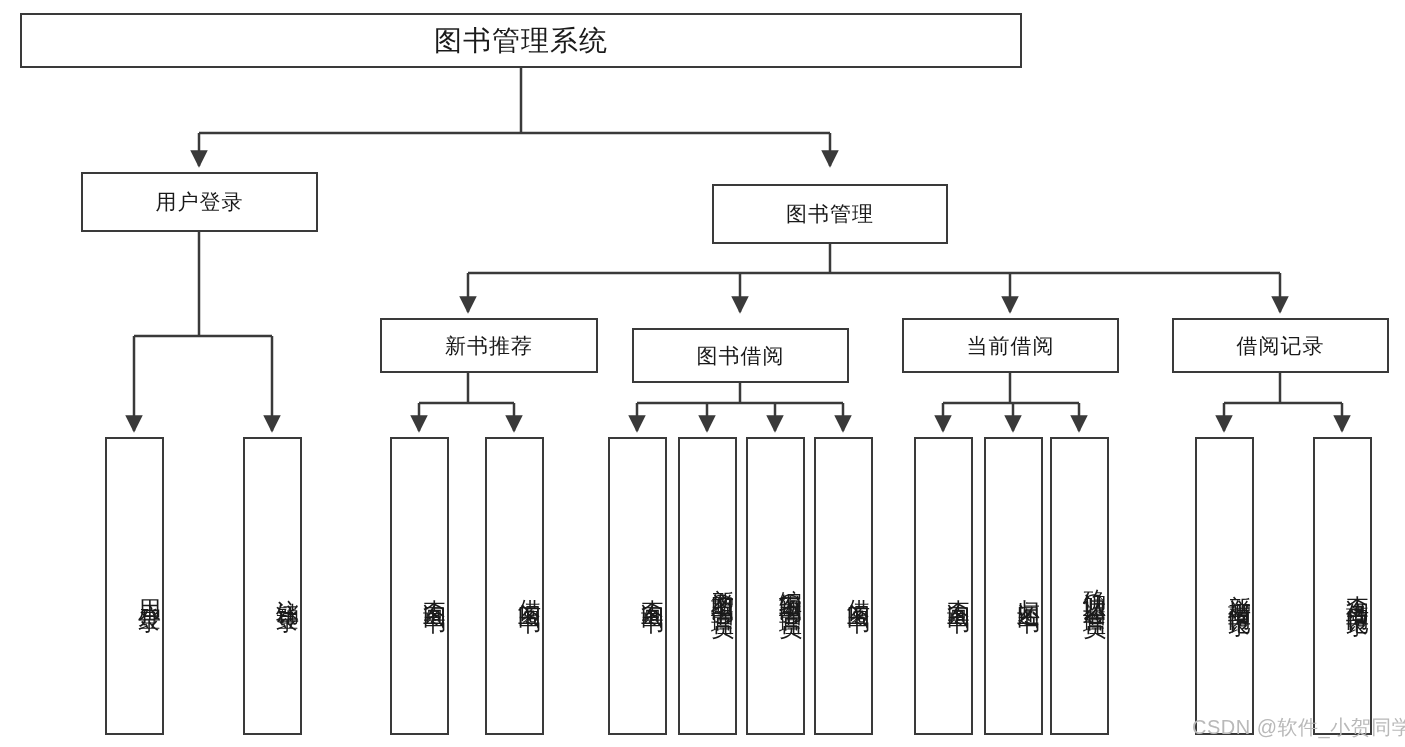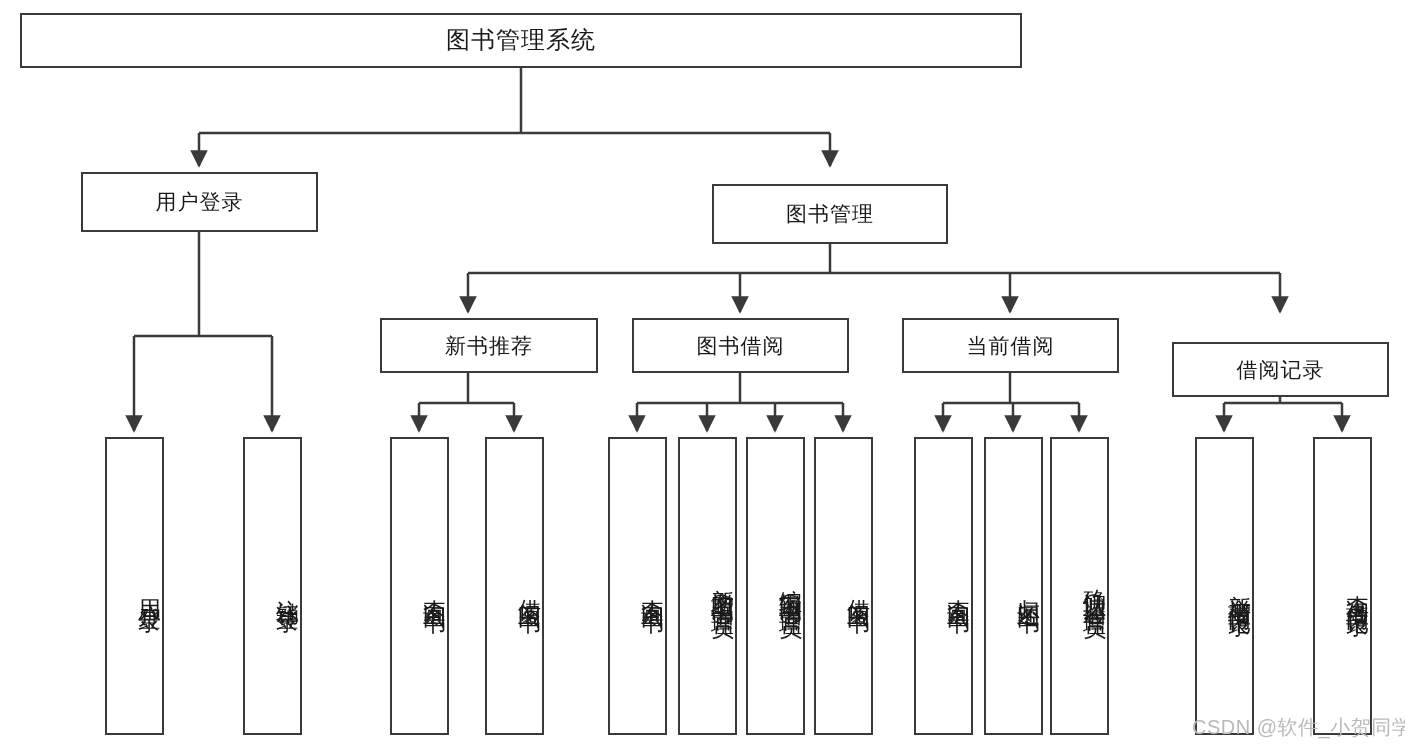--- a/index.html
+++ b/index.html
@@ -35,21 +35,21 @@
     justify-content: center;
     color: #1a1a1a;
   }
   .node-h {
     font-size: 21px;
     letter-spacing: 1px;
     line-height: 1.2;
     white-space: nowrap;
   }
   .node-root {
-    font-size: 24px;
+    font-size: 28px;
   }
   .node-v {
     writing-mode: vertical-rl;
     text-orientation: upright;
     font-size: 23px;
     letter-spacing: 4px;
     line-height: 1.05;
     padding-top: 6px;
     align-items: flex-start;
     justify-content: center;
@@ -129,27 +129,27 @@
   <div class="node node-h" style="left:81px; top:172px; width:237px; height:60px;">
     <span>用户登录</span>
   </div>
   <div class="node node-h" style="left:712px; top:172px; width:236px; height:60px;margin-top:12px;">
     <span>图书管理</span>
   </div>
 
   <div class="node node-h" style="left:360px; top:318px; width:218px; height:55px;margin-left:20px;">
     <span>新书推荐</span>
   </div>
-  <div class="node node-h" style="left:632px; top:318px; width:217px; height:55px;">
+  <div class="node node-h" style="left:632px; top:328px; width:217px; height:55px;">
     <span>图书借阅</span>
   </div>
   <div class="node node-h" style="left:902px; top:318px; width:217px; height:55px;">
     <span>当前借阅</span>
   </div>
-  <div class="node node-h" style="left:1172px; top:318px; width:217px; height:55px;margin-top:24px;">
+  <div class="node node-h" style="left:1172px; top:318px; width:217px; height:55px;">
     <span>借阅记录</span>
   </div>
 
   <div class="node node-v" style="left:105px; top:437px; width:59px; height:298px;">
     <span class="vtext">用户登录</span>
   </div>
   <div class="node node-v" style="left:243px; top:437px; width:59px; height:298px;">
     <span class="vtext">注销登录</span>
   </div>
 

